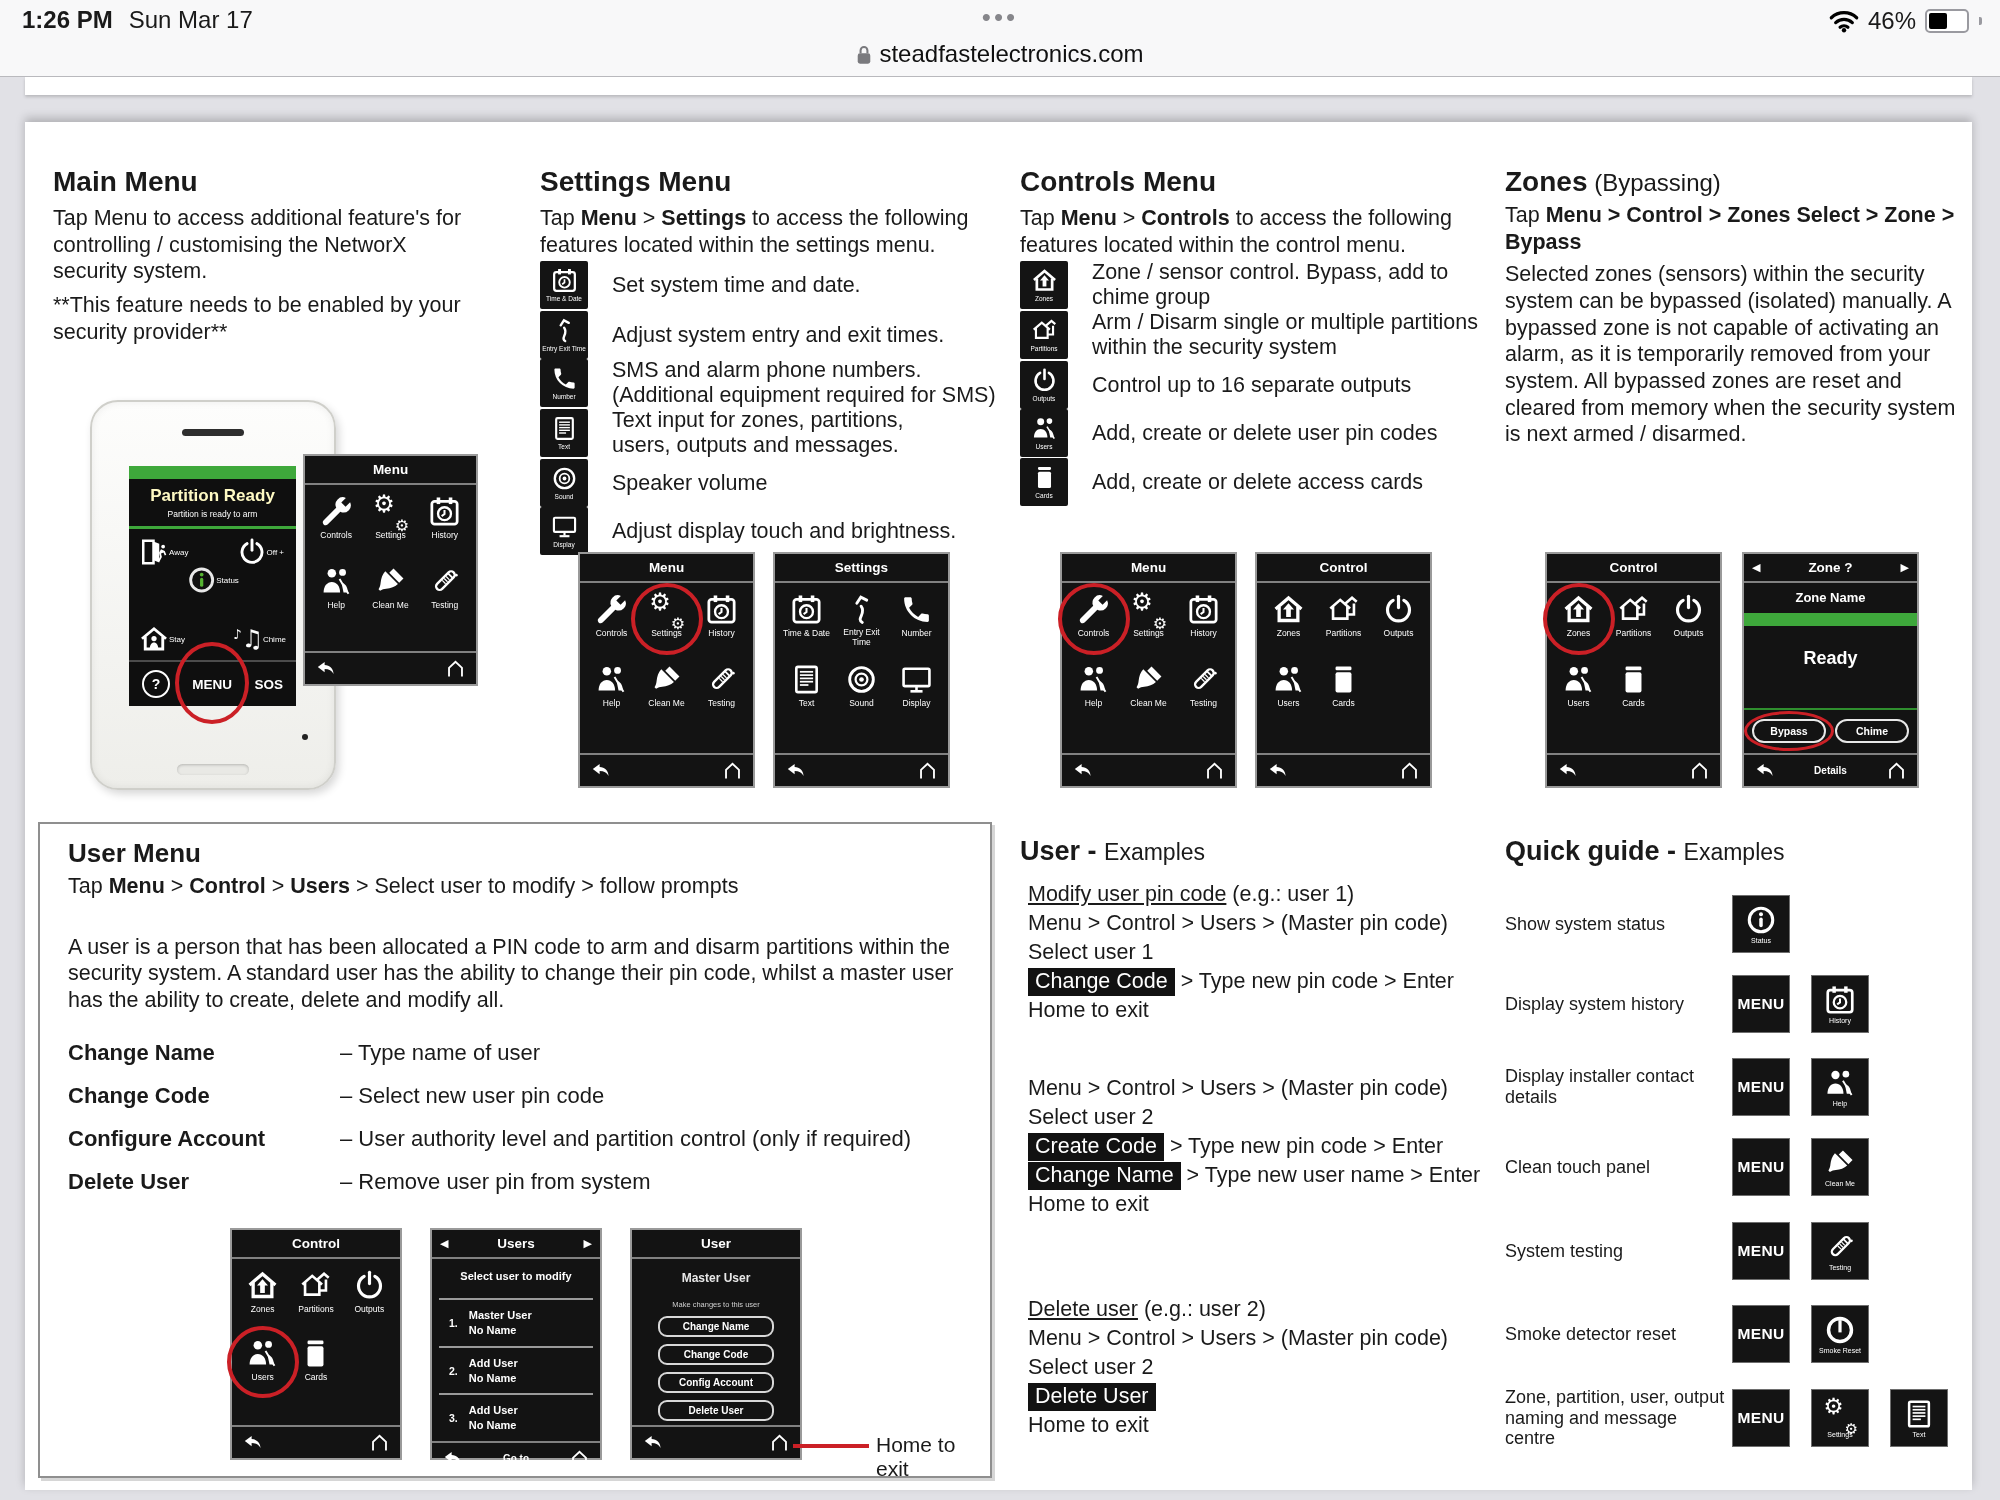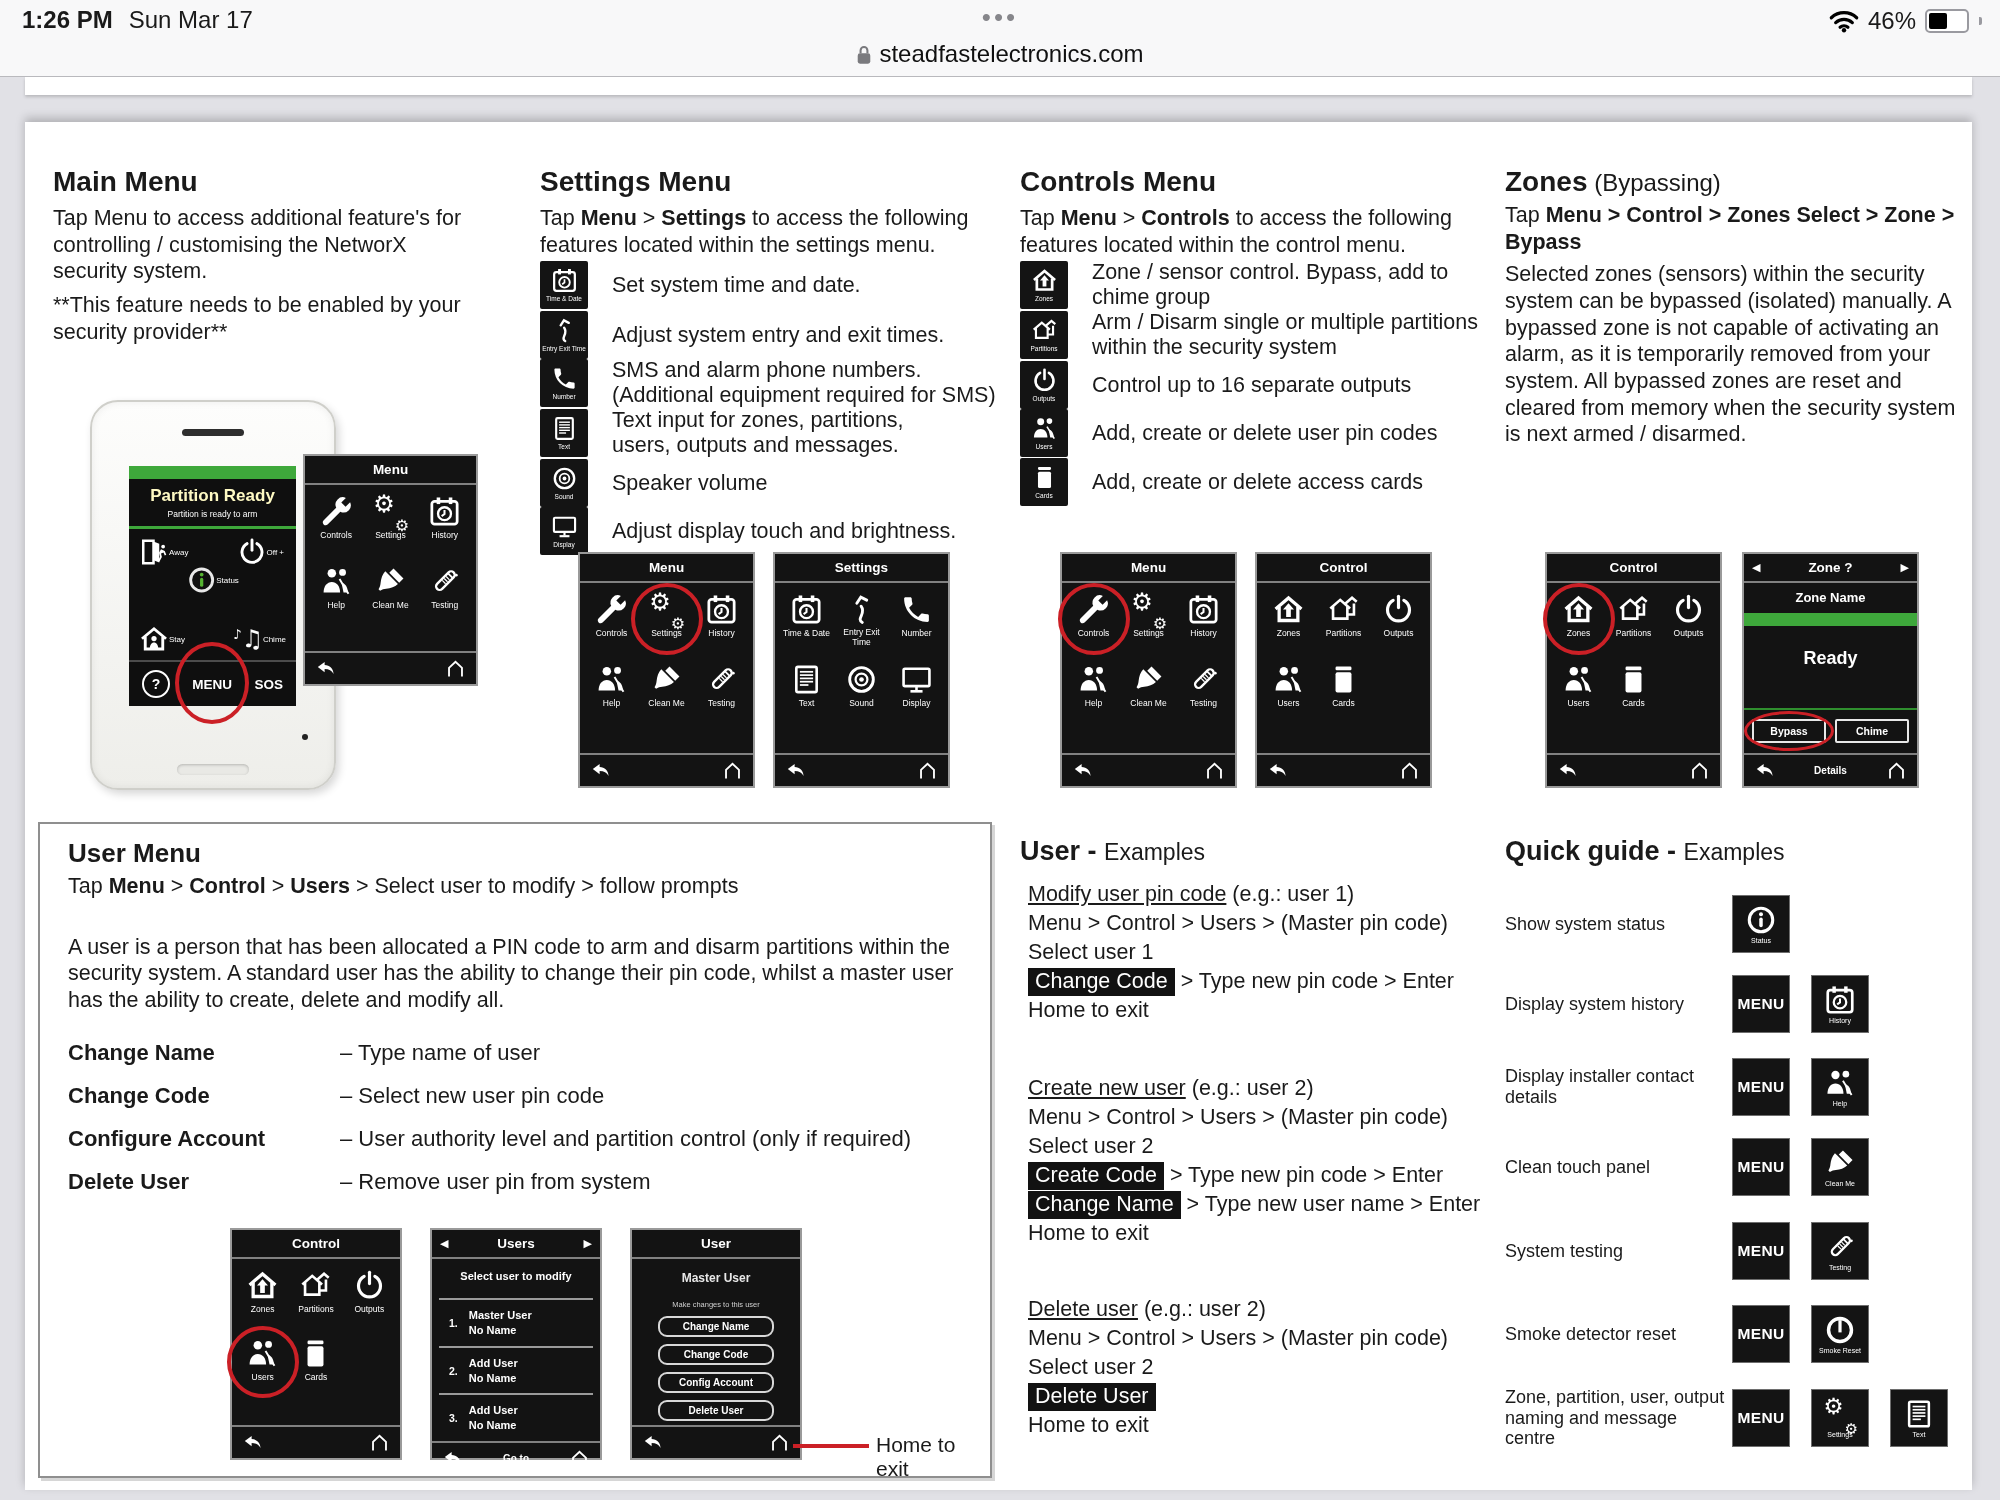--- a/index.html
+++ b/index.html
@@ -42,21 +42,21 @@
   .scr-foot{height:31px;flex:none;border-top:2px solid #818181;display:flex;align-items:center;justify-content:space-between;padding:0 10px}
   .f-ic{width:21px;height:21px}
   .fmid{font-size:10px;font-weight:bold}
   .circled::after{content:"";position:absolute;left:50%;top:42%;width:64px;height:64px;transform:translate(-50%,-50%);border:4px solid #cb2026;border-radius:50%}
   
   .zname{font-size:13px;font-weight:bold;text-align:center;padding:7px 0 8px}
   .zbar{height:13px;background:#3ea83b;margin:0}
   .zready{flex:1;display:flex;align-items:flex-start;justify-content:center;font-size:18px;font-weight:bold;padding-top:22px}
   .zline{height:2px;background:#2f8f2e;margin:0 0 0}
   .zbtns{display:flex;gap:9px;padding:9px 8px 10px}
-  .zbtn{flex:1;border:2px solid #e8e8e8;border-radius:2px;font-size:10.5px;font-weight:bold;text-align:center;padding:4px 0;position:relative}
+  .zbtn{flex:1;border:2px solid #e8e8e8;border-radius:12px;font-size:10.5px;font-weight:bold;text-align:center;padding:4px 0;position:relative}
   .circled-btn::after{content:"";position:absolute;left:50%;top:50%;width:84px;height:34px;transform:translate(-50%,-50%);border:3.5px solid #cb2026;border-radius:50%}
   
   .u-prompt{font-size:11px;font-weight:bold;text-align:center;padding:11px 0 16px;margin:0 7px;border-bottom:2px solid #9a9a9a}
   .u-row{display:flex;align-items:center;gap:11px;margin:0 7px;padding:8px 0 8px 10px;border-bottom:2px solid #9a9a9a}
   .u-row:last-of-type{border-bottom:none}
   .u-num{font-size:10.5px;font-weight:bold}
   .u-nm{font-size:11px;font-weight:bold;line-height:1.35}
   
   .mu-head{font-size:12px;font-weight:bold;text-align:center;margin-top:12px;color:#e8e8e8}
   .mu-hint{font-size:7.5px;text-align:center;margin-top:15px;color:#cfcfcf}
@@ -1039,21 +1039,20 @@
   <div class="sec" style="left:995px;top:700px;width:470px;height:670px">
     <div class="t2" style="top:14px"><span>User -</span> <span class="ts">Examples</span></div>
     <div class="ux-ex" style="top:58px">
       <div class="ux-l"><span class="ux-u">Modify user pin code</span><span> (e.g.: user 1)</span></div>
       <div class="ux-l">Menu &gt; Control &gt; Users &gt; (Master pin code)</div>
       <div class="ux-l">Select user 1</div>
       <div class="ux-l"><span class="hl">Change Code</span><span> &gt; Type new pin code &gt; Enter</span></div>
       <div class="ux-l">Home to exit</div>
     </div>
     <div class="ux-ex" style="top:252px">
-      <div class="ux-l"><span class="ux-u">Create new user</span><span> (e.g.: user 2)</span></div>
       <div class="ux-l">Menu &gt; Control &gt; Users &gt; (Master pin code)</div>
       <div class="ux-l">Select user 2</div>
       <div class="ux-l"><span class="hl">Create Code</span><span> &gt; Type new pin code &gt; Enter</span></div>
       <div class="ux-l"><span class="hl">Change Name</span><span> &gt; Type new user name &gt; Enter</span></div>
       <div class="ux-l">Home to exit</div>
     </div>
     <div class="ux-ex" style="top:473px">
       <div class="ux-l"><span class="ux-u">Delete user</span><span> (e.g.: user 2)</span></div>
       <div class="ux-l">Menu &gt; Control &gt; Users &gt; (Master pin code)</div>
       <div class="ux-l">Select user 2</div>

